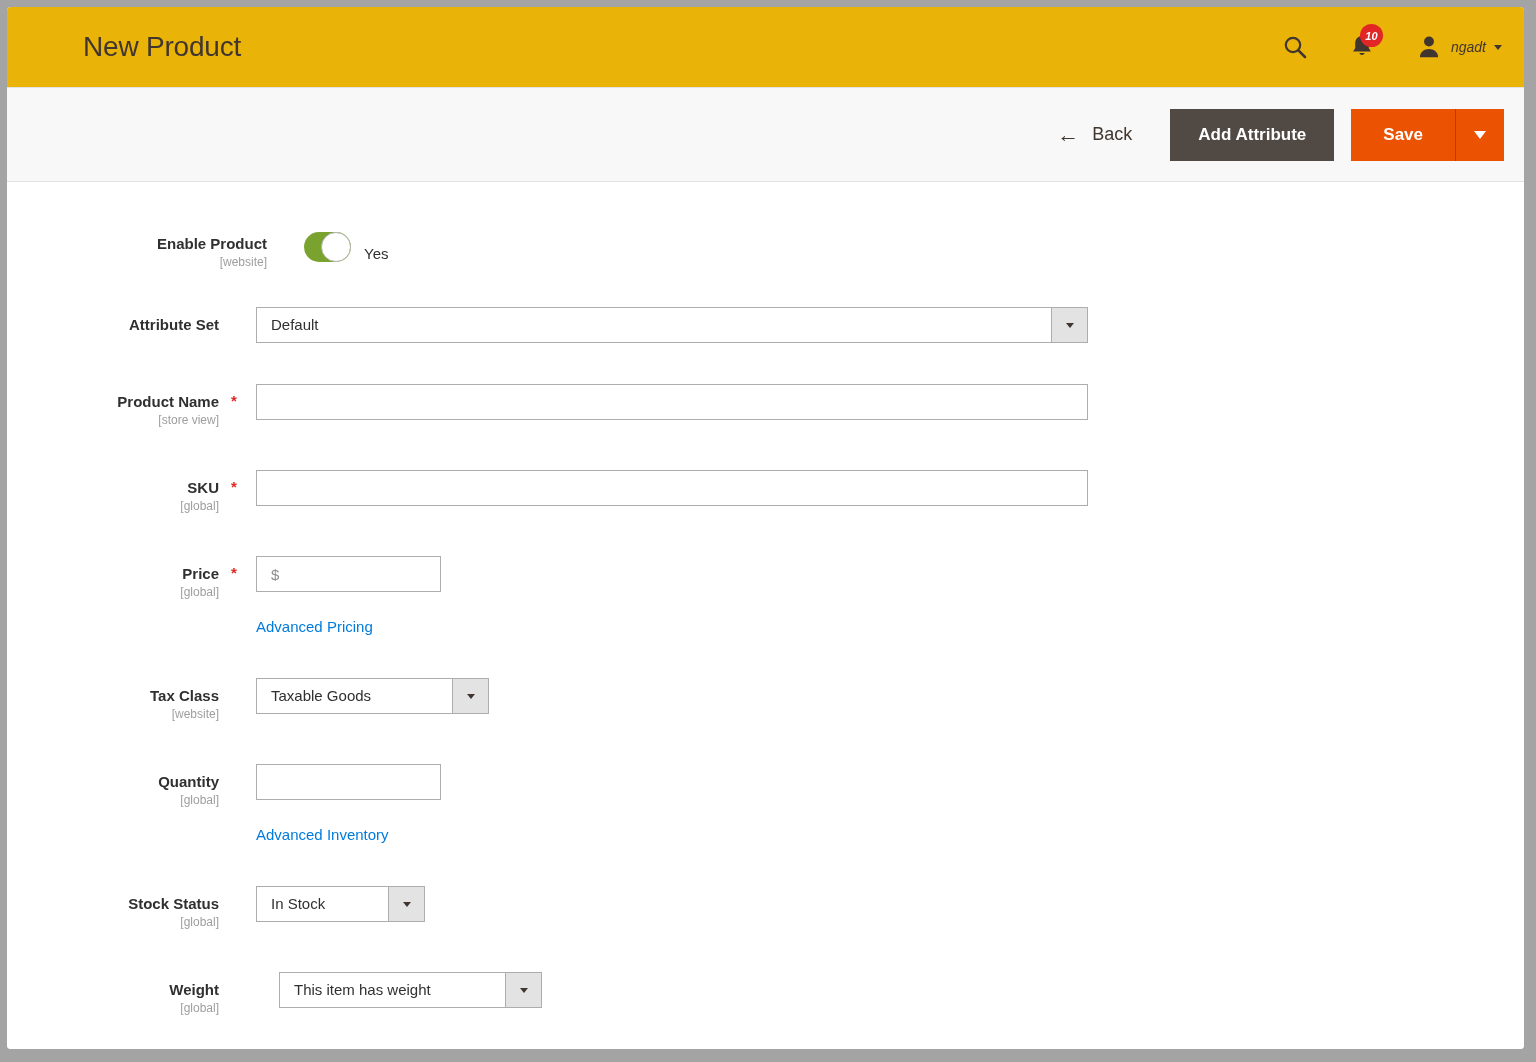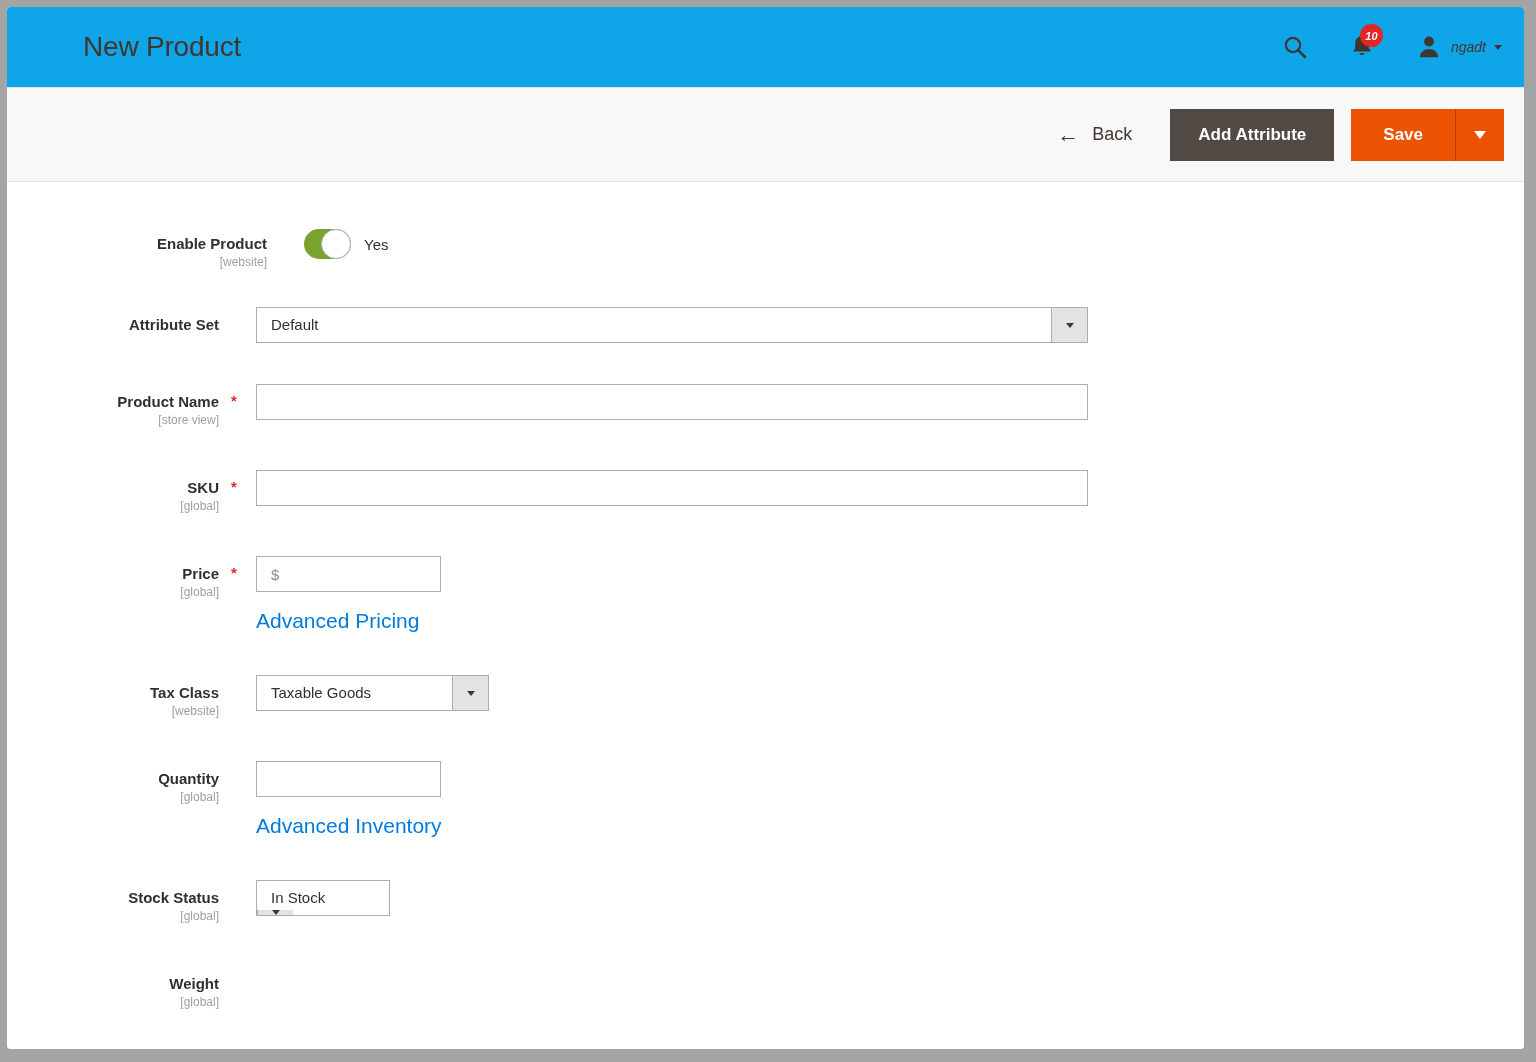--- a/index.html
+++ b/index.html
@@ -5,21 +5,21 @@
   * { margin:0; padding:0; box-sizing:border-box; }
   html,body { width:1536px; height:1062px; font-family:"Liberation Sans", sans-serif; }
   body { background:#a4a4a4; position:relative; }
   .window {
     position:absolute; top:7px; left:7px; right:12px; bottom:13px;
     background:#fff; border-radius:4px; overflow:hidden;
   }
 
   
   .page-header {
-    height:80px; background:#0ea5e9; display:flex; align-items:center;
+    height:80px; background:#eab308; display:flex; align-items:center;
     padding:0 22px 0 76px;
   }
   .page-title { font-size:28px; font-weight:400; color:#41362f; letter-spacing:-0.2px; }
   .header-actions { margin-left:auto; display:flex; align-items:center;font-style:italic; }
   .icon-btn { background:none; border:none; cursor:pointer; display:flex; align-items:center; }
   .search-btn { margin-right:40px; }
   .notif-wrap { position:relative; margin-right:40px; }
   .badge {
     position:absolute; top:-9px; left:12px; min-width:23px; height:23px;
     background:#e22626; color:#fff; border-radius:50%;
@@ -94,29 +94,29 @@
     width:36px; flex:0 0 auto; background:#e3e3e3; border-left:1px solid #adadad;
     display:flex; align-items:center; justify-content:center;
   }
   .select-caret.white { background:#fff; border-left:1px solid #c9c9c9; }
   .select-caret .tri {
     width:0; height:0; border-left:4px solid transparent; border-right:4px solid transparent;
     border-top:5px solid #41362f;
   }
   .sel-attrset { width:832px; }
   .sel-tax { width:233px; }
-  .sel-stock { width:134px;flex-direction:column; }
+  .sel-stock { width:169px; }
   .sel-weight { width:263px; margin-left:23px; }
   .sel-categories { width:619px; }
   .sel-categories .select-value { color:#5c5c5c; }
 
-  .sub-link { display:inline-block; margin-top:17px; color:#007bdb; font-size:21px; text-decoration:none; cursor:pointer; }
+  .sub-link { display:inline-block; margin-top:26px; color:#007bdb; font-size:15px; text-decoration:none; cursor:pointer; }
 
   
-  .toggle-row-control { display:flex; align-items:center; height:36px; }
+  .toggle-row-control { display:flex; align-items:flex-end; height:36px; }
   .toggle {
     width:47px; height:30px; border-radius:15px; background:#79a22e; position:relative;
     cursor:pointer; flex:0 0 auto;
   }
   .toggle .knob {
     position:absolute; top:0; right:0; width:30px; height:30px; border-radius:50%;
     background:#fff; border:1px solid #b3b3b3;
   }
   .toggle-text { margin-left:13px; font-size:15px; color:#303030; }
 
@@ -291,20 +291,26 @@
     </div>
 
     <div class="row gap-md">
       <div class="label-col">
         <div class="field-label">Weight</div>
         <div class="field-scope">[global]</div>
       </div>
       <div class="req-col"></div>
       <div class="control-wrap">
         <div class="weight-line">
+          <div class="select-box sel-weight">
+            <span class="select-value">This item has weight</span>
+            <span class="select-caret">
+                <span class="tri"></span>
+              </span>
+          </div>
         </div>
       </div>
     </div>
 
     <div class="row">
       <div class="label-col">
         
         
       </div>
       <div class="req-col"></div>

